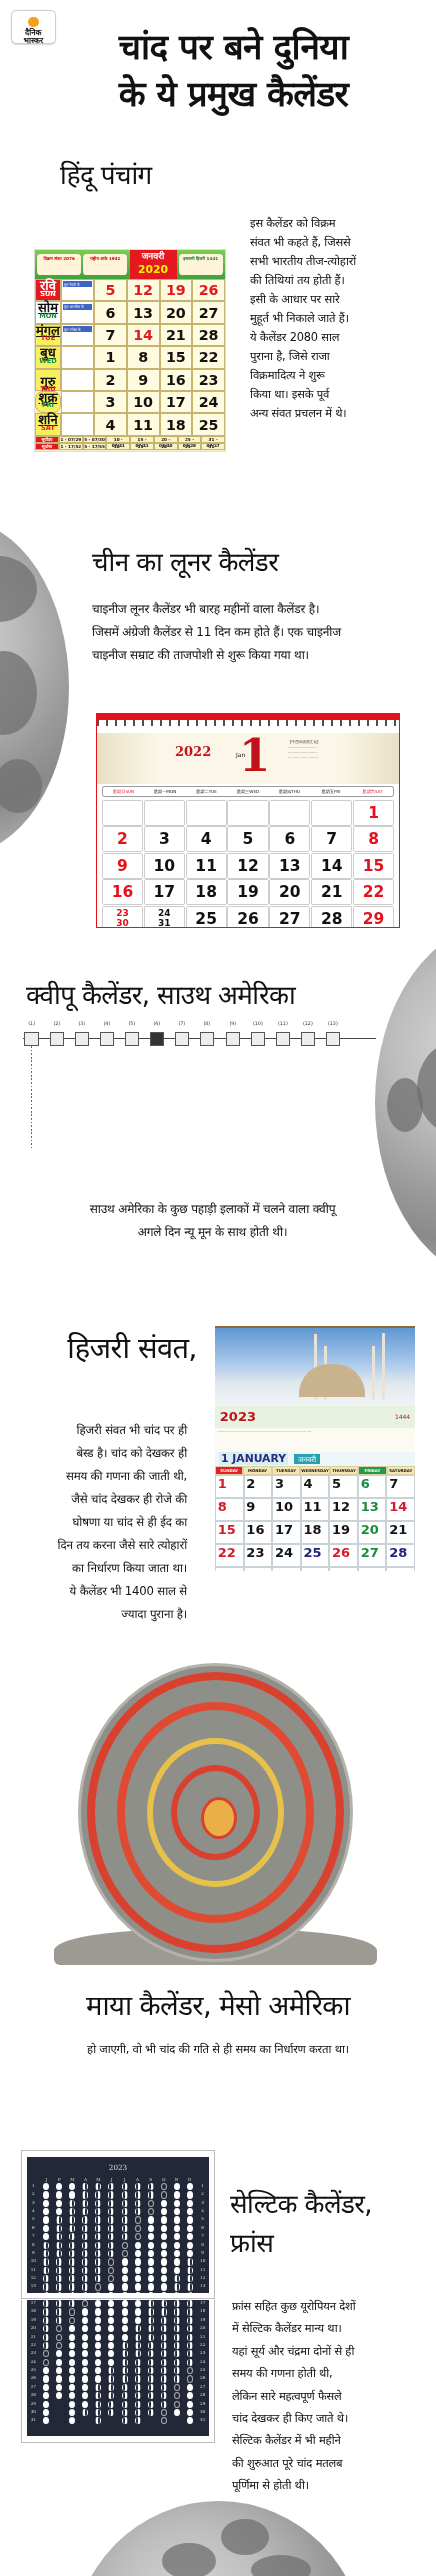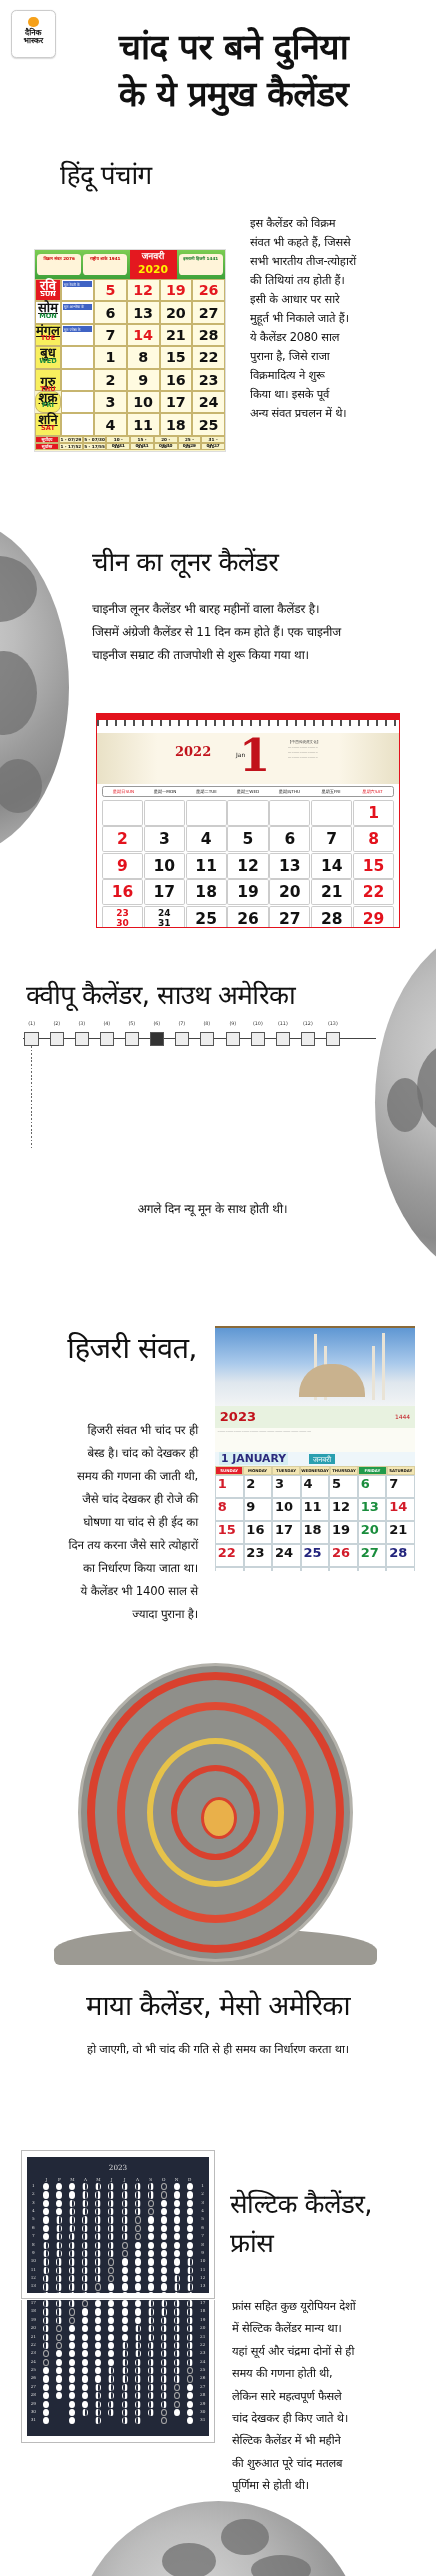--- a/index.html
+++ b/index.html
@@ -1,20 +1,20 @@
 <!DOCTYPE html>
 <html style="font-size:9.6px"><head>
 <meta charset="utf-8">
 <style>
   * { box-sizing: border-box; margin: 0; padding: 0; }
   body { width: 436px; height: 2576px; background: #fff; font-family: "DejaVu Sans", sans-serif; color: #111; position: relative; overflow: hidden; }
   .abs { position: absolute; }
 
   
-  .logo { left: 10.8px; top: 10.2px; width: 45px; height: 48px; border: 0.6px solid #ccc; border-radius: 5.4px; background: #fff; box-shadow: 0 0.6px 1.2px rgba(0,0,0,.15); text-align: center; }
+  .logo { left: 10.8px; top: 10.2px; width: 45px; height: 34px; border: 0.6px solid #ccc; border-radius: 5.4px; background: #fff; box-shadow: 0 0.6px 1.2px rgba(0,0,0,.15); text-align: center; }
   .logo .sun { width: 10.8px; height: 10.8px; border-radius: 50%; background: #f6a11a; margin: 5.4px auto 1.2px; }
   .logo .lt { font-weight: bold; font-size: 7.8px; line-height: 8.4px; color: #111; }
 
   .main-title { left: 66px; top: 24px; width: 335px; font-size: 35px; font-weight: bold; line-height: 47px; text-align: center; letter-spacing: -0.6px; }
 
   .sec-title { font-size: 26px; line-height: 31px; font-weight: normal; letter-spacing: -0.6px; }
   .body-text { font-size: 12px; line-height: 23px; letter-spacing: -0.2px; }
 
   
   .moon { border-radius: 50%; background: radial-gradient(circle at 40% 35%, #d8d8d8 0%, #bdbdbd 30%, #9a9a9a 55%, #8a8a8a 70%, #c4c4c4 100%); overflow: hidden; }
@@ -65,21 +65,21 @@
 
   
   .hijri { left: 215px; top: 1326px; width: 200px; height: 245px; background: #eef6fa; overflow: hidden; border-top: 2.4px solid #8b6a38; }
   .hijri .photo { height: 78px; background: linear-gradient(#5f97d3 0%, #a9c9eb 45%, #dfe7ee 70%, #f2f4f5 100%); position: relative; }
   .hijri .mosque { position: absolute; left: 84px; top: 36px; width: 66px; height: 33px; background: #c9b28e; border-radius: 30px 30px 0 0; }
   .hijri .minaret { position: absolute; width: 3px; background: #e9e3d6; }
   .hijri .yearbar { height: 21.5px; display: flex; justify-content: space-between; align-items: center; padding: 0 4.8px; background: #e8f2e0; }
   .hijri .yearbar .y { font-size: 13px; color: #c1121b; font-weight: bold; }
   .hijri .yearbar .h { font-size: 6px; color: #c1121b; }
   .hijri .info { height: 24px; background: #fbfbf4; font-size: 3.6px; color: #555; padding: 2.4px; }
-  .hijri .mrow { height: 14.3px; display: flex; align-items: center; padding: 0 3.6px; gap: 21px; }
+  .hijri .mrow { height: 14.3px; display: flex; align-items: center; padding: 0 3.6px; gap: 6px; }
   .hijri .mrow .en { color: #2b2a7d; font-weight: bold; font-size: 10.8px; background: #d7eef3; padding: 0 2.4px; }
   .hijri .mrow .hi { background: #2a9fb0; color: #fff; font-size: 7.2px; padding: 0 3.6px; }
   .hijri .dayh { display: grid; grid-template-columns: repeat(7,1fr); font-size: 3.9px; text-align: center; font-weight: bold; }
   .hijri .dayh div { padding: 1.2px 0; background: #f3e6b3; border: 0.6px solid #d9cfa0; }
   .hijri .dayh div.sun { background: #e4202a; color: #fff; }
   .hijri .dayh div.fri { background: #219a4a; color: #fff; }
   .hijri .hgrid { display: grid; grid-template-columns: repeat(7,1fr); }
   .hijri .hc { height: 23px; border: 0.6px solid #c8d3d8; background: #fff; font-size: 13px; font-weight: bold; color: #141414; padding-left: 1.8px; }
   .hijri .hc.red { color: #d31c2a; }
   .hijri .hc.green { color: #1a8d3d; }
@@ -376,27 +376,28 @@
       <div class="box"></div>
       <div class="str"></div>
     </div>
     <div class="qcol" style="left: 306px;">
       <div>(13)</div>
       <div class="box"></div>
       <div class="str"></div>
     </div>
   </div>
 <div class="abs body-text" style="left:24px;top:1198px;width:377px;text-align:center;" id="quipu-body">
+    <div>साउथ अमेरिका के कुछ पहाड़ी इलाकों में चलने वाला क्वीपू</div>
     <div>अगले दिन न्यू मून के साथ होती थी।</div>
   </div>
 
 <div class="abs sec-title" style="left:36px;top:1330px;width:161px;text-align:right;font-size:29px;line-height:37px;">
   <div>हिजरी संवत,</div>
 </div>
-<div class="abs body-text" style="left:13px;top:1419px;width:185px;text-align:right;font-size:11.7px;line-height:23px;" id="hijri-body">
+<div class="abs body-text" style="left:2px;top:1419px;width:185px;text-align:right;font-size:11.7px;line-height:23px;" id="hijri-body">
     <div>हिजरी संवत भी चांद पर ही</div>
     <div>बेस्ड है। चांद को देखकर ही</div>
     <div>समय की गणना की जाती थी,</div>
     <div>जैसे चांद देखकर ही रोजे की</div>
     <div>घोषणा या चांद से ही ईद का</div>
     <div>दिन तय करना जैसे सारे त्योहारों</div>
     <div>का निर्धारण किया जाता था।</div>
     <div>ये कैलेंडर भी 1400 साल से</div>
     <div>ज्यादा पुराना है।</div>
   </div>

